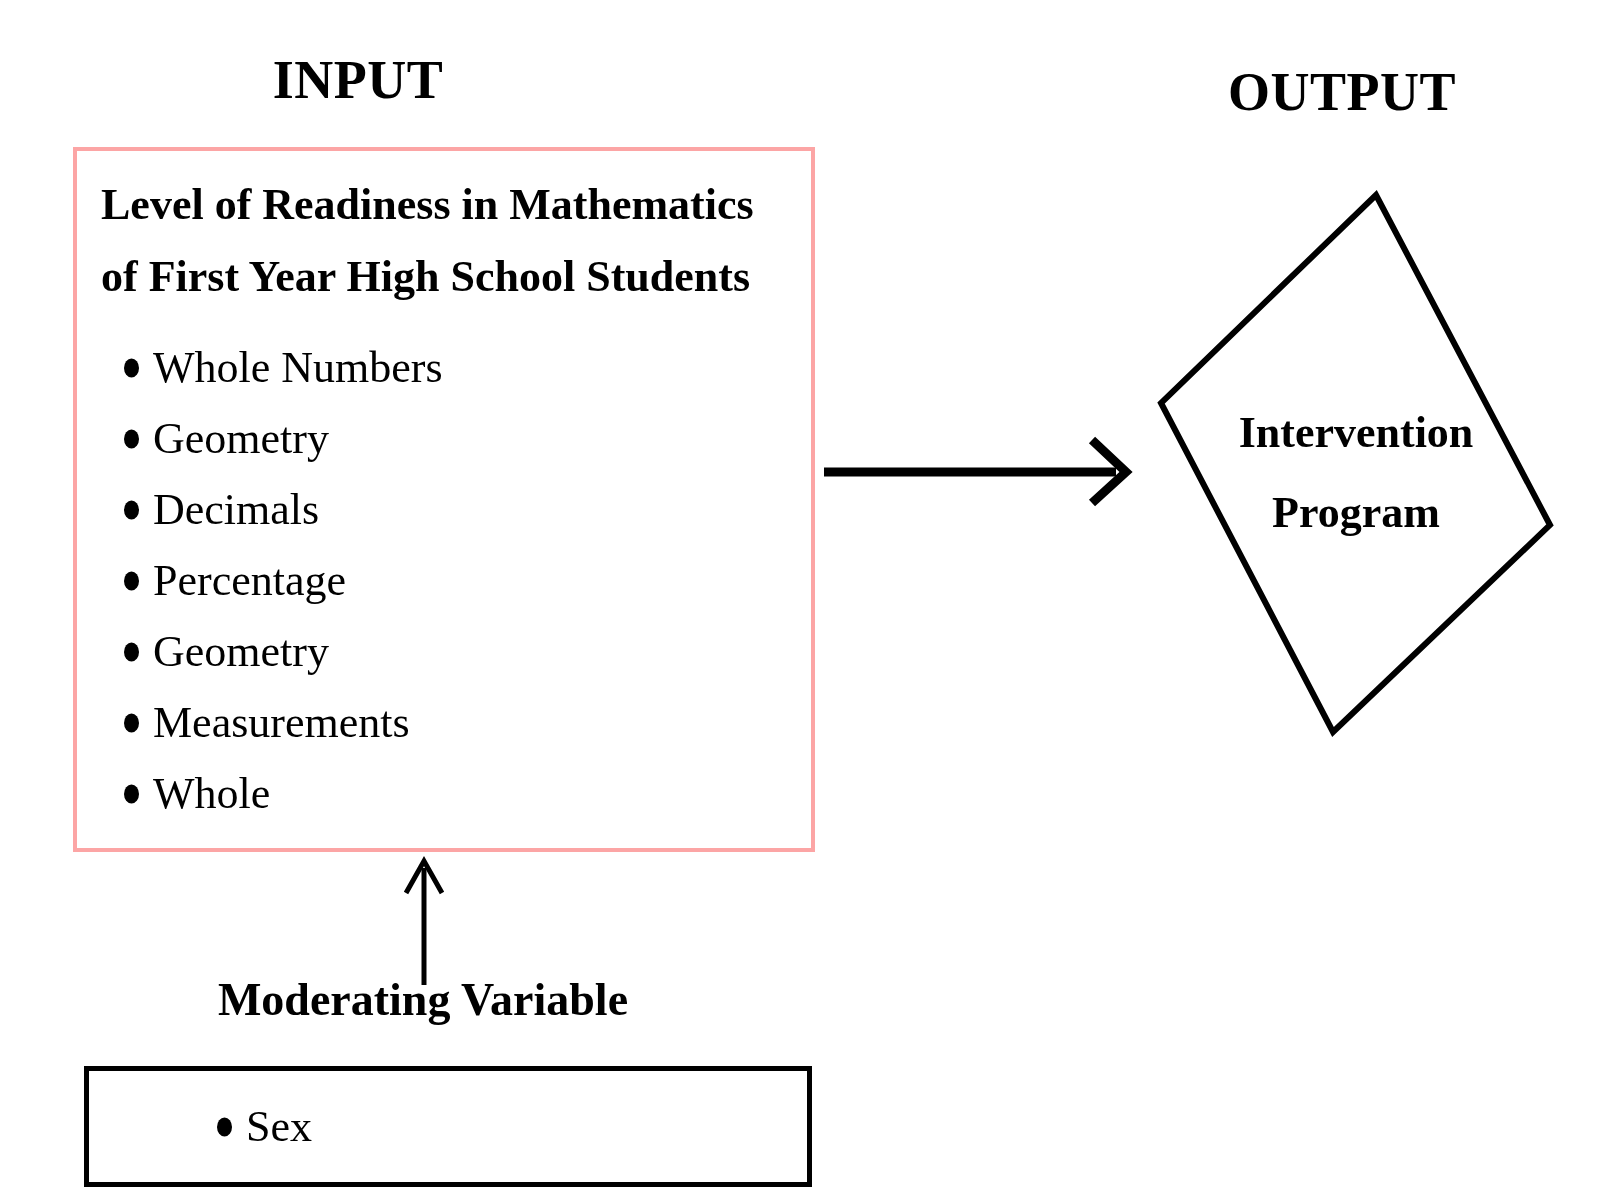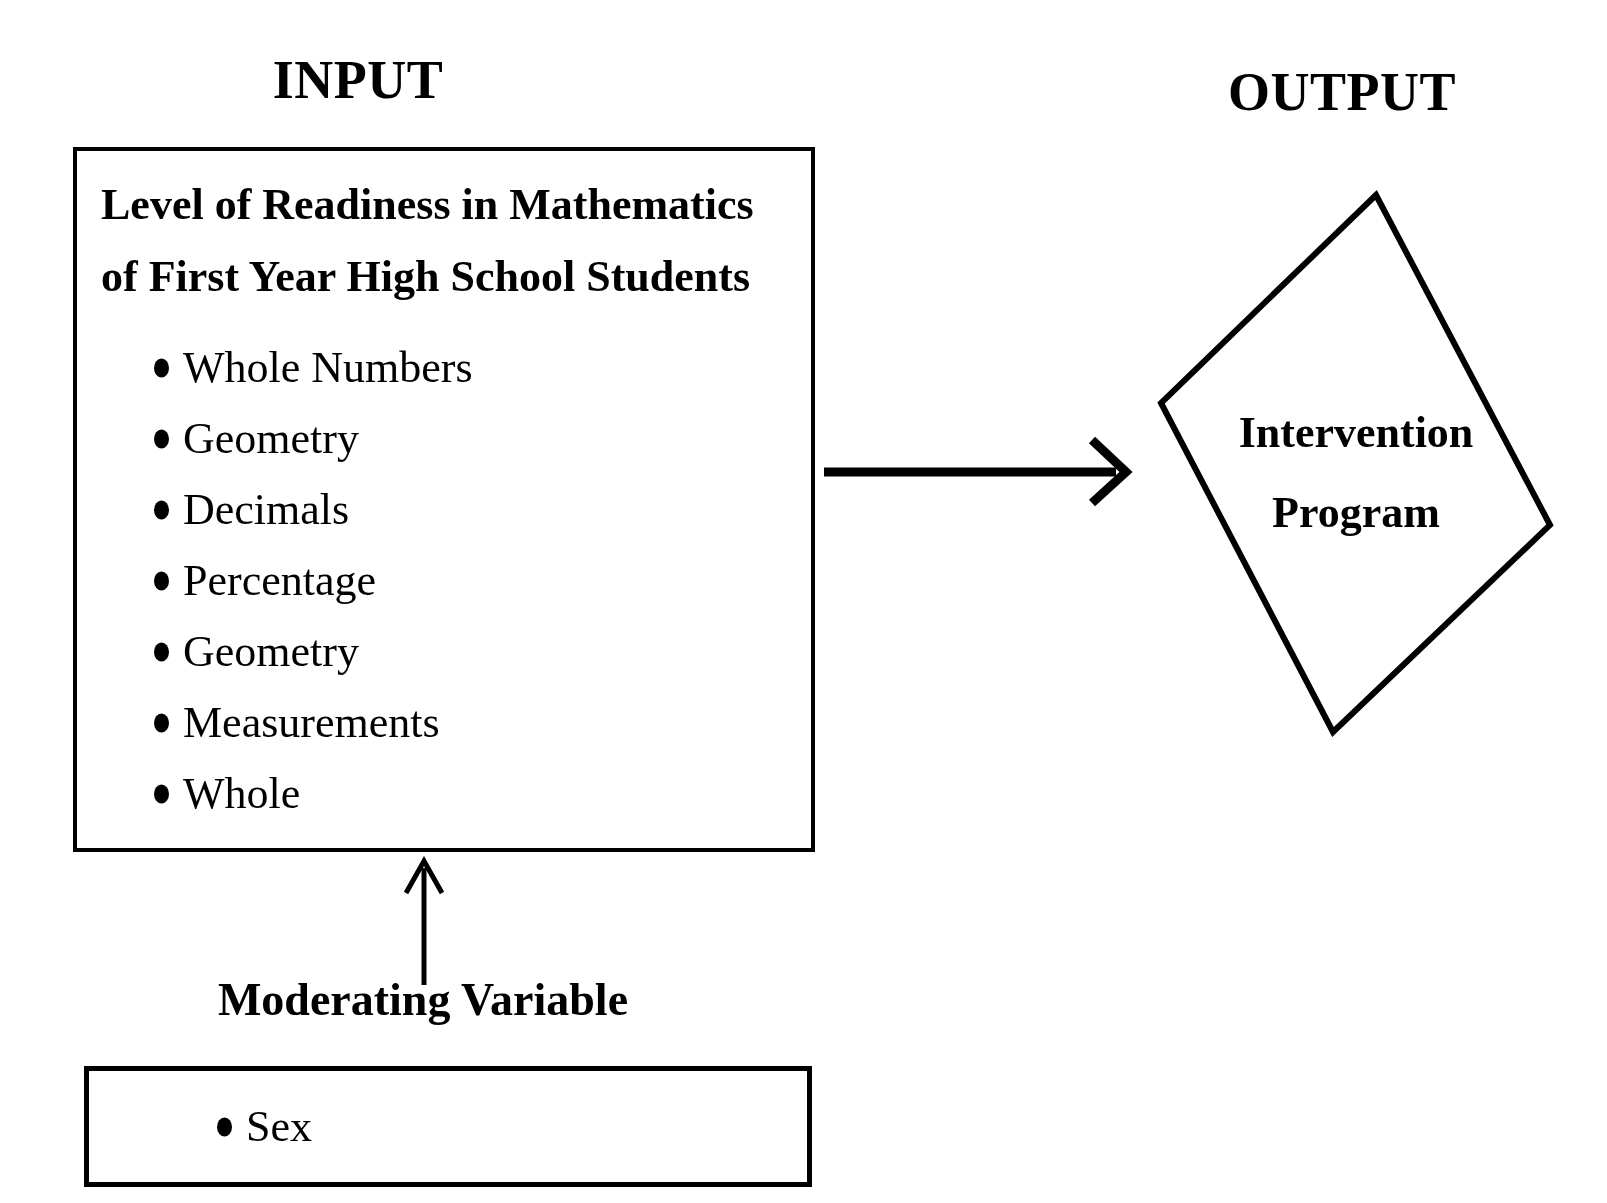--- a/index.html
+++ b/index.html
@@ -29,33 +29,33 @@
     text-align: center;
     letter-spacing: 0.5px;
   }
   .heading.input  { left: 238px;  top: 52px;  width: 240px; }
   .heading.output { left: 1212px; top: 64px;  width: 260px; }
 
   .input-box {
     position: absolute;
     left: 73px; top: 147px;
     width: 742px; height: 705px;
-    border: 4px solid #000000;
+    border: 4px solid #fca5a5;
     background: #fff;
   }
   .box-title {
     margin: 18px 16px 0 24px;
     font-size: 44px;
     font-weight: bold;
     line-height: 72px;
   }
   .bullet-list {
     list-style: none;
     margin: 19px 0 0 0;
-    padding: 0 0 0 106px;
+    padding: 0 0 0 76px;
   }
   .bullet-list li {
     position: relative;
     font-size: 44px;
     line-height: 71px;
     white-space: nowrap;
   }
   .bullet-list li::before,
   .sex-row::before {
     content: "";

